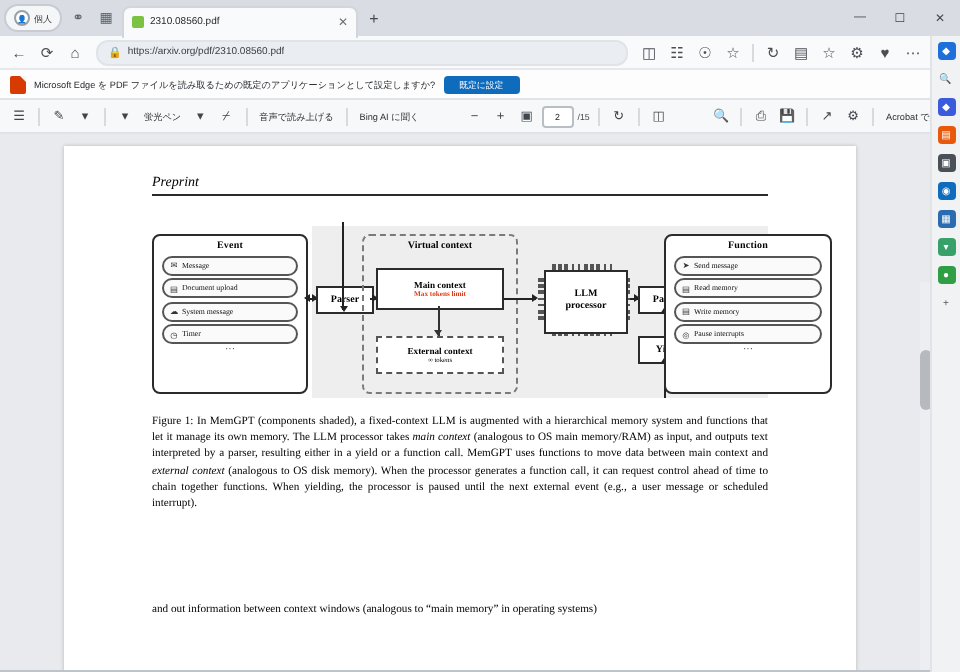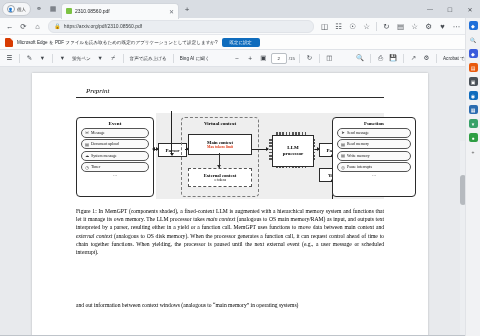--- a/index.html
+++ b/index.html
@@ -64,21 +64,21 @@
   .pagetotal{font-size:4.4px;color:#44484d;}
   .spacer{flex:1;}
 
   
   .viewport{position:relative;height:272px;background:#e8eaed;overflow:hidden;}
   .page{
     position:absolute;left:32px;top:6px;width:396px;height:270px;background:#fff;
     box-shadow:0 0 2px rgba(0,0,0,.22);
     font-family:"Liberation Serif", serif;color:#000;
   }
-  .preprint{position:absolute;left:54px;top:14px;font-size:7px;font-style:italic;}
+  .preprint{position:absolute;left:44px;top:14px;font-size:7px;font-style:italic;}
   .rule{position:absolute;left:44px;right:44px;top:24px;height:1px;background:#2b2b2b;}
 
   
   .figure{position:absolute;left:44px;top:40px;width:308px;height:86px;}
   .shade{position:absolute;left:80px;top:0;width:228px;height:86px;background:#eeeeee;}
   .box{position:absolute;border:1px solid #2b2b2b;border-radius:4px;background:#fff;}
   .boxtitle{text-align:center;font-weight:bold;font-size:5px;margin-top:3px;letter-spacing:.1px;}
   .pill{
     height:8px;margin:1.6px 4px;border:1px solid #555;border-radius:5px;background:#fafafa;
     display:flex;align-items:center;gap:2px;padding:0 3px;font-size:3.9px;color:#111;

